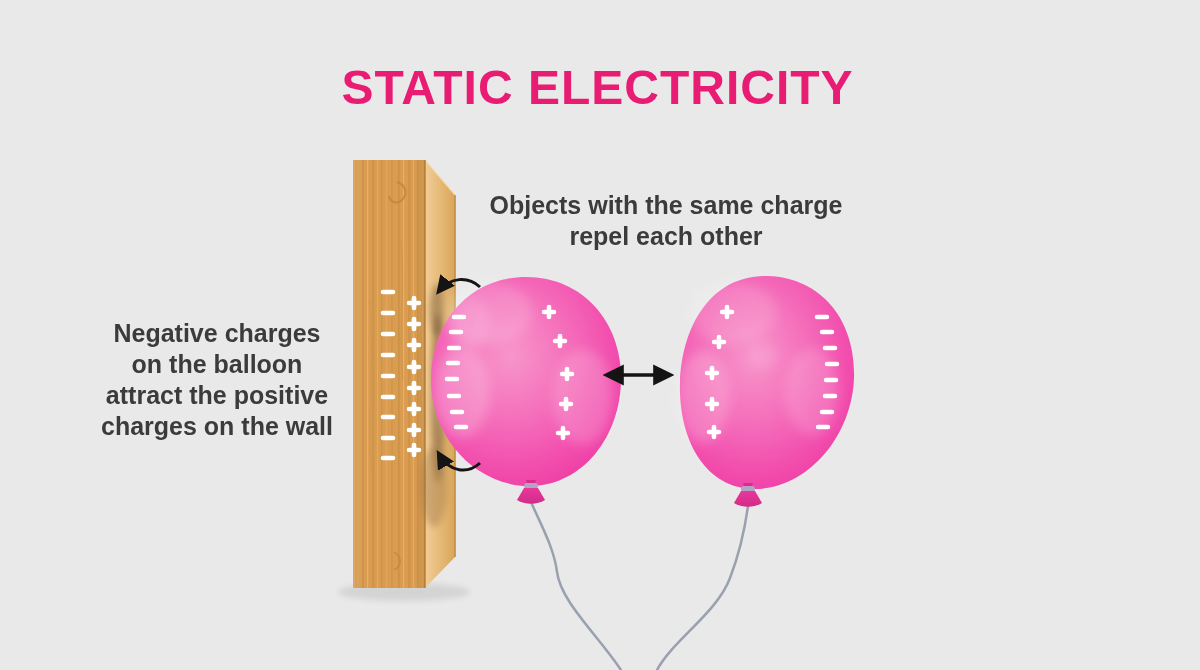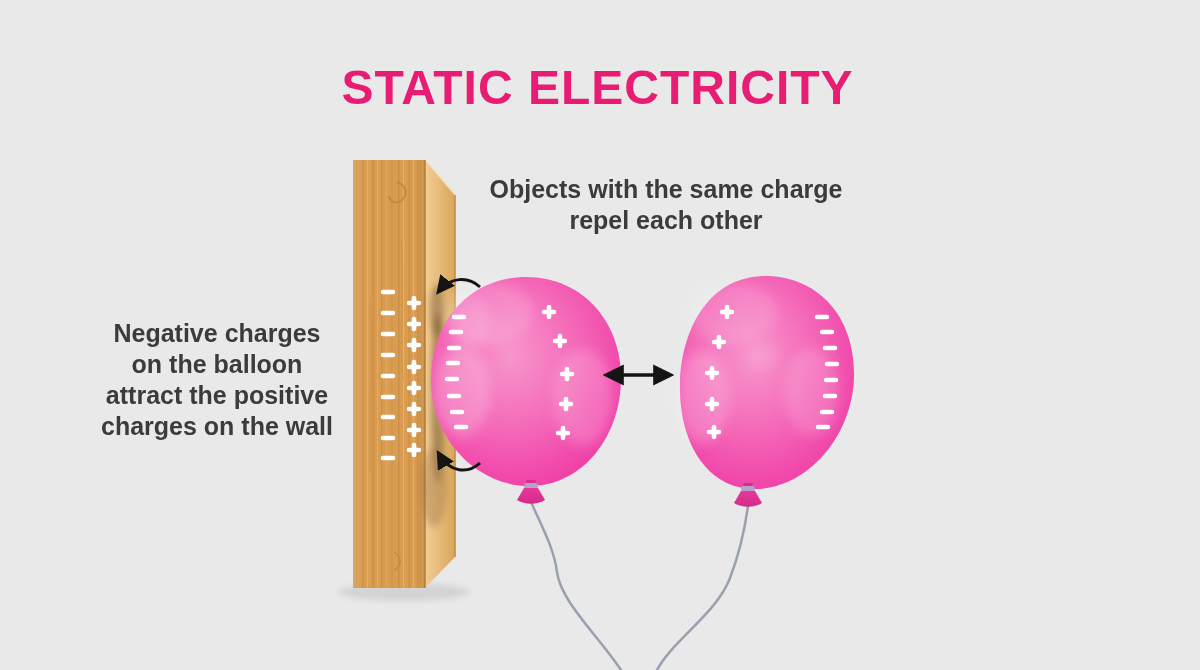--- a/index.html
+++ b/index.html
@@ -15,21 +15,21 @@
   .page-title{
     position:absolute; left:0; right:5px; top:60px;
     text-align:center;
     font-size:48px; font-weight:bold; letter-spacing:1px;
     color:var(--title);
   }
   .caption{
     position:absolute; color:var(--text); font-weight:bold;
     font-size:25px; line-height:31px; white-space:pre-line;
   }
-  .caption-repel{ left:462px; top:174px; width:408px; text-align:center; }
+  .caption-repel{ left:462px; top:190px; width:408px; text-align:center; }
   .caption-attract{ left:87px; top:318px; width:260px; text-align:center; }
 </style>
 </head>
 <body>
 
 <div class="stage">
 
   <svg class="scene" width="1200" height="670" viewBox="0 0 1200 670">
     <defs>
       <pattern id="grain" patternUnits="userSpaceOnUse" width="36" height="428">

